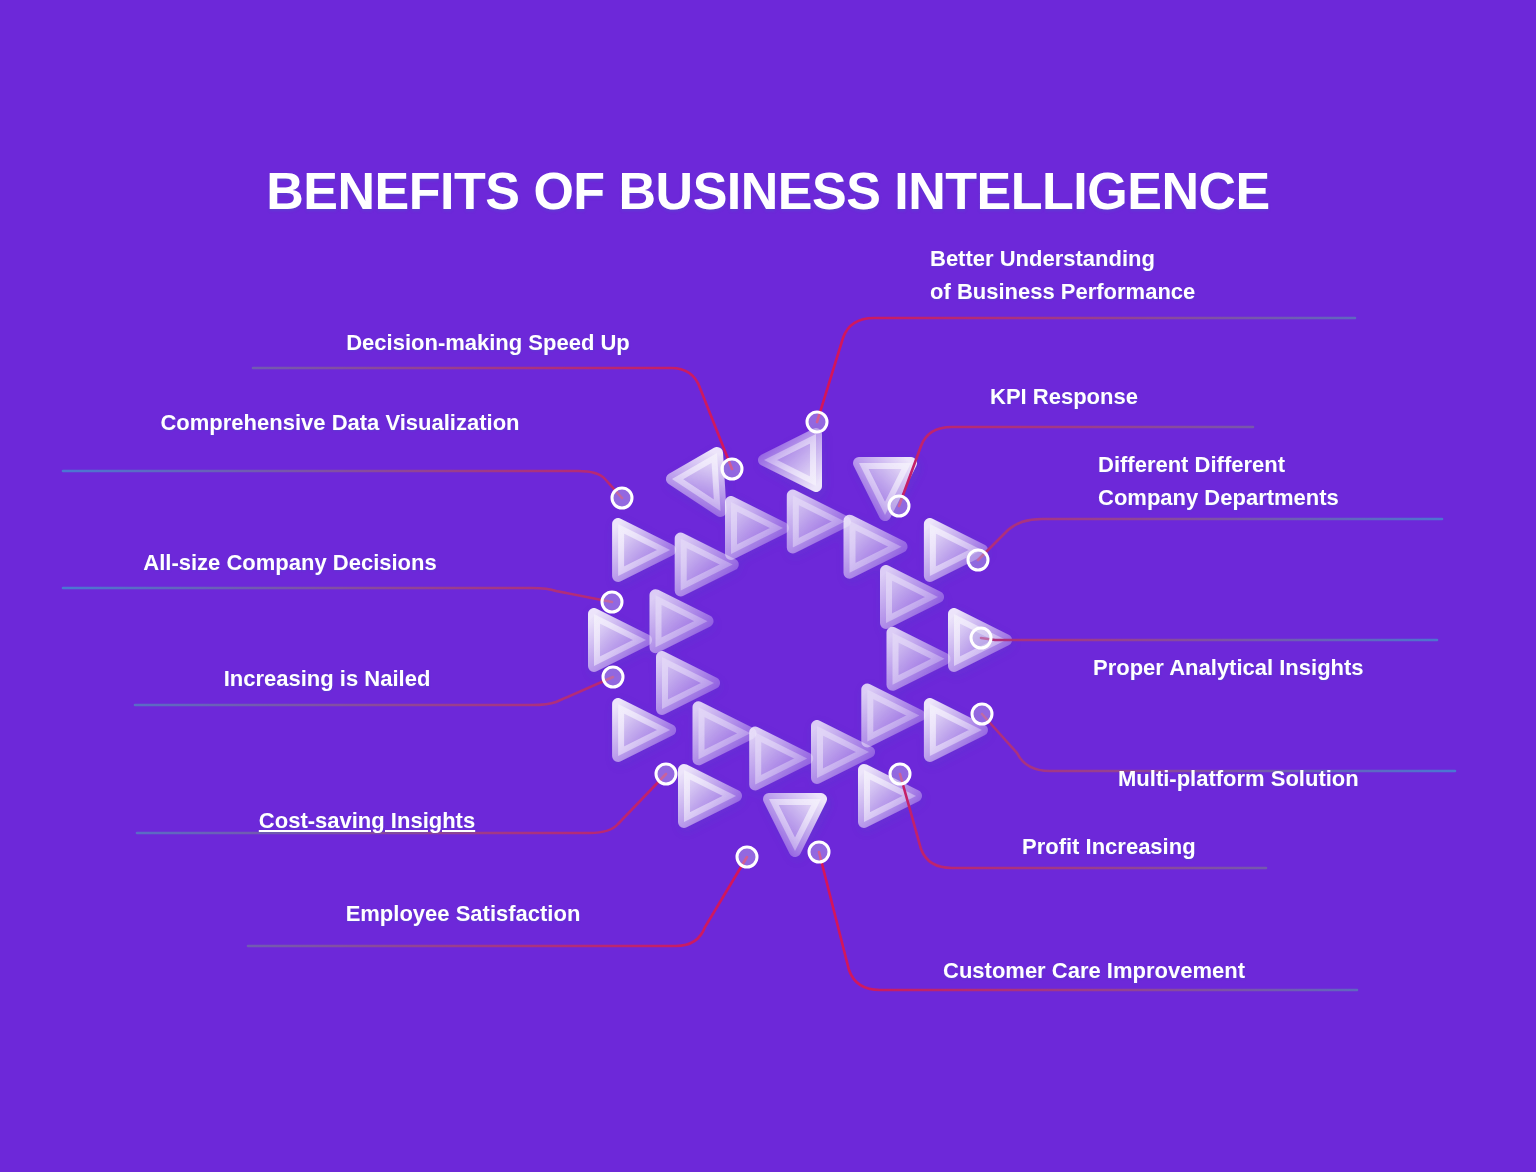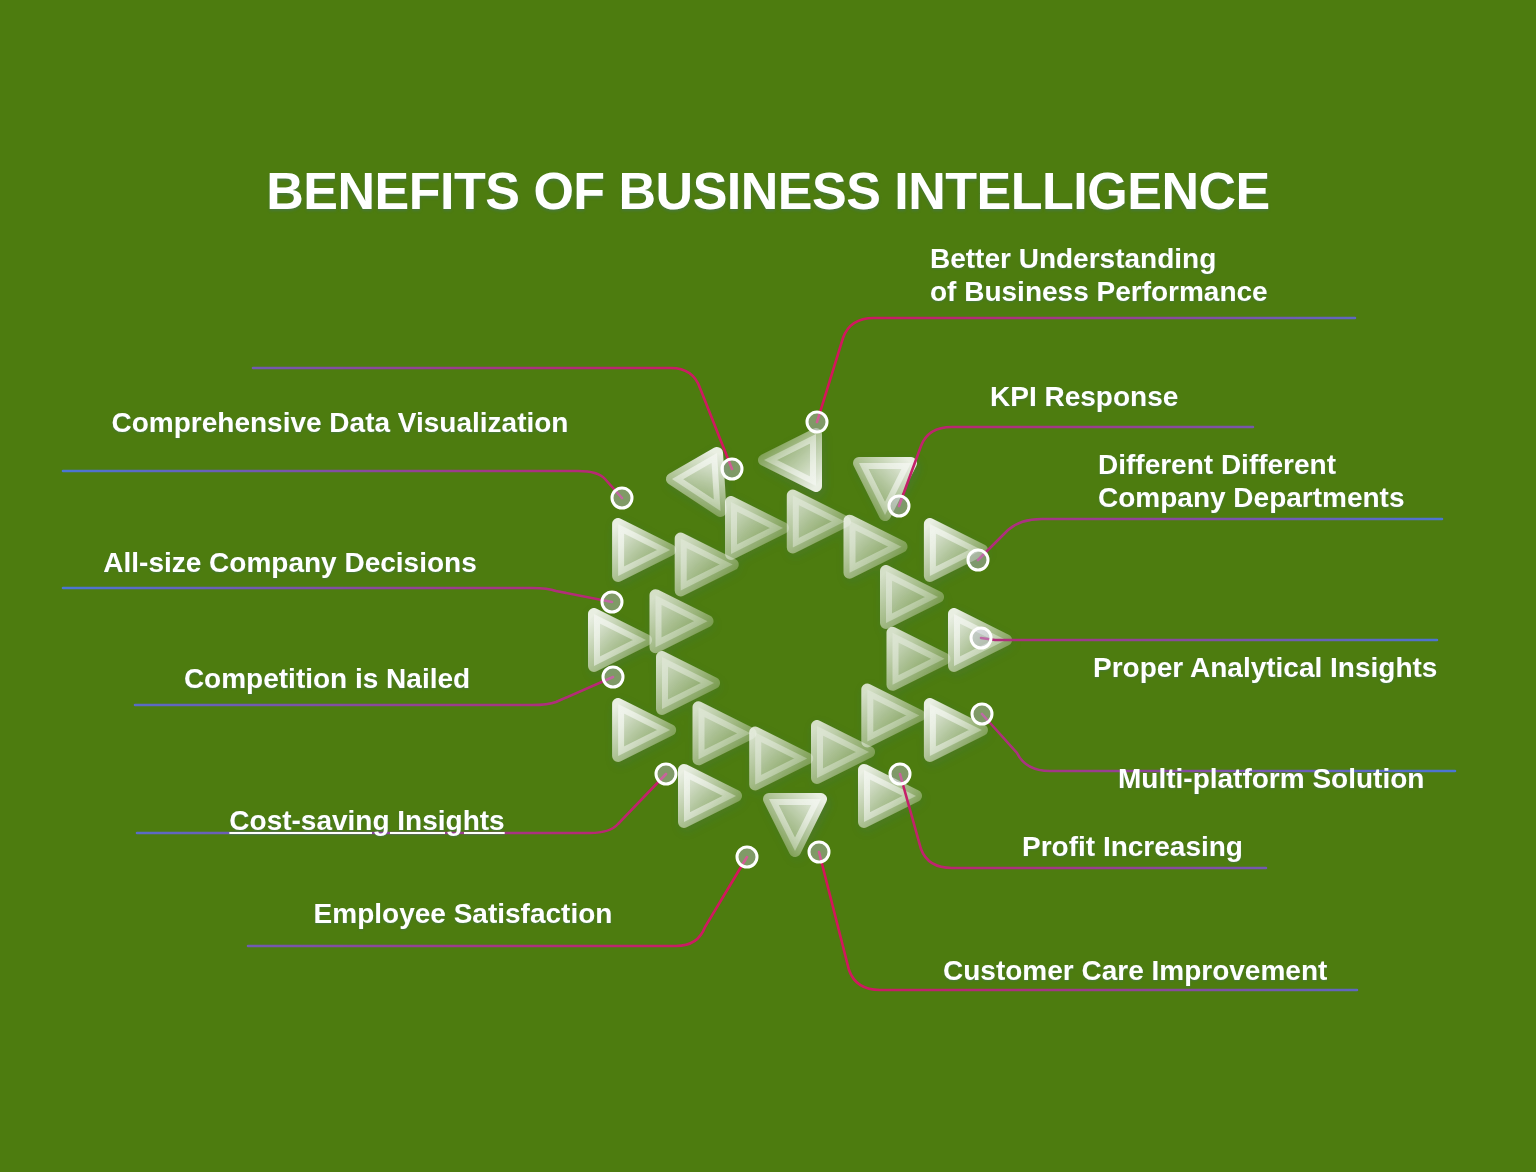--- a/index.html
+++ b/index.html
@@ -1,39 +1,39 @@
 <!DOCTYPE html>
 <html><head>
 <meta charset="utf-8">
 <style>
   html,body{margin:0;padding:0;background:#5a9de8;}
   .canvas{
     position:relative;
     width:1536px;height:1172px;
     overflow:hidden;
-    background:#4d7c0f;
+    background:#6d28d9;
     font-family:"Liberation Sans", sans-serif;
   }
   .decor-svg{position:absolute;left:0;top:0;width:1536px;height:1172px;}
   .page-title{
     position:absolute;
     left:768px;top:126px;
     transform:translateX(-50%);
     width:1536px;
     text-align:center;
     font-size:52px;
     font-weight:700;
     letter-spacing:-0.5px;
     color:#ffffff;
     text-shadow:0 2px 3px rgba(60,110,190,0.25);
     white-space:nowrap;
   }
   .label{
     position:absolute;
-    font-size:28px;
+    font-size:22px;
     font-weight:700;
     color:#ffffff;
     line-height:33px;
     white-space:pre-line;
     text-shadow:0 1px 2px rgba(60,110,190,0.3);
   }
   .label.center{transform:translateX(-50%);white-space:nowrap;}
   
   .l0{left:488px;top:326px;}
   .l1{left:340px;top:406px;}
@@ -129,23 +129,24 @@
       <circle cx="978" cy="560" r="10"></circle>
       <circle cx="981" cy="638" r="10"></circle>
       <circle cx="982" cy="714" r="10"></circle>
       <circle cx="900" cy="774" r="10"></circle>
       <circle cx="819" cy="852" r="10"></circle>
     </g>
   </svg>
 
   <h1 class="page-title">BENEFITS OF BUSINESS INTELLIGENCE</h1>
 
+  <div class="label center l0">Decision-making Speed Up</div>
   <div class="label center l1">Comprehensive Data Visualization</div>
   <div class="label center l2">All-size Company Decisions</div>
-  <div class="label center l3">Competition is Nailed</div>
+  <div class="label center l3">Increasing is Nailed</div>
   <div class="label center l4">Cost-saving Insights</div>
   <div class="label center l5">Employee Satisfaction</div>
   <div class="label r0">Better Understanding
 of Business Performance</div>
   <div class="label r1">KPI Response</div>
   <div class="label r2">Different Different
 Company Departments</div>
   <div class="label r3">Proper Analytical Insights</div>
   <div class="label r4">Multi-platform Solution</div>
   <div class="label r6">Customer Care Improvement</div>

